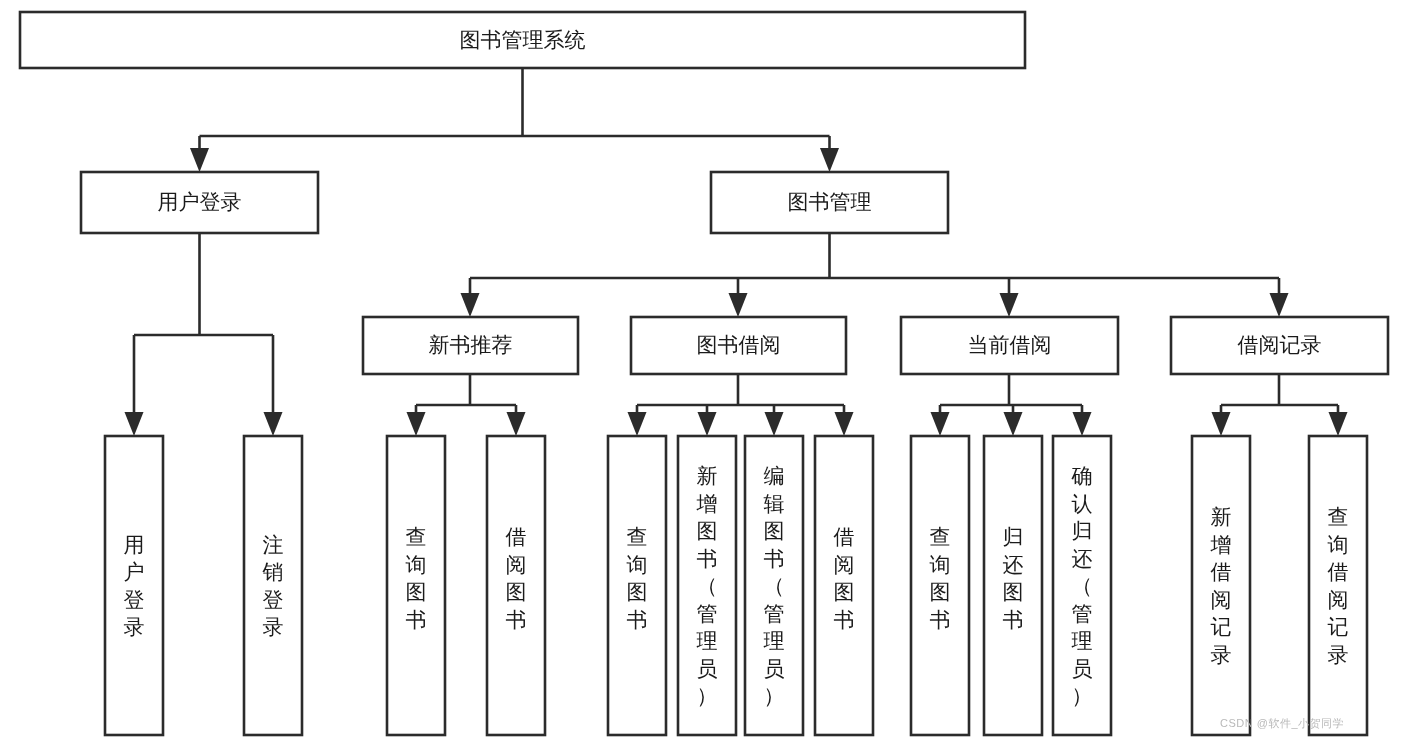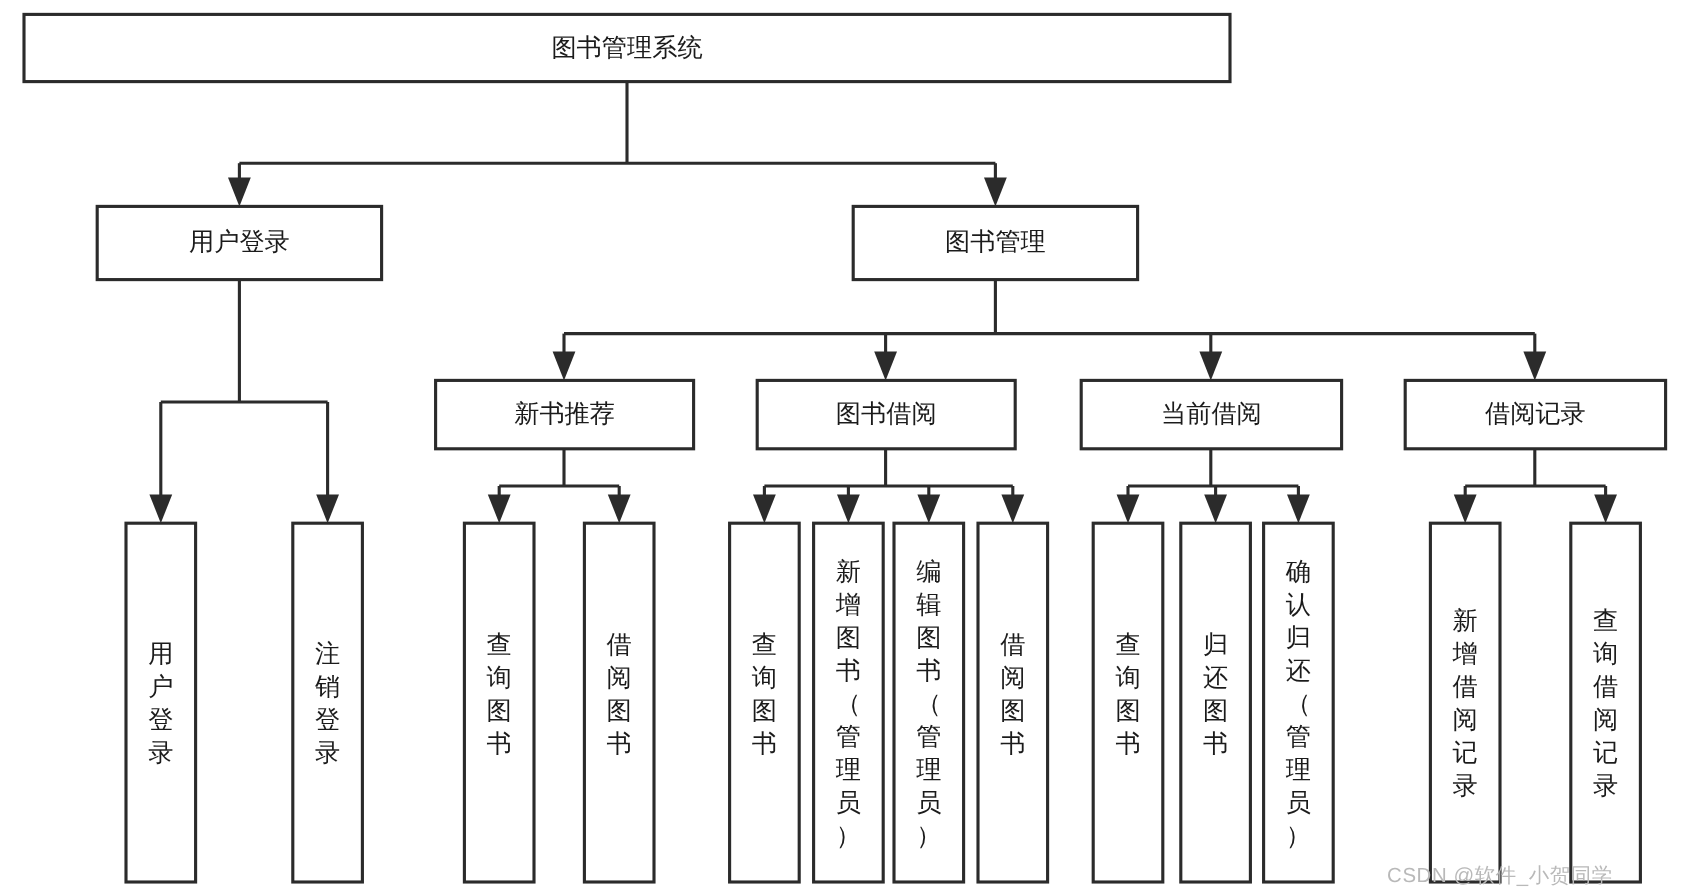--- a/index.html
+++ b/index.html
@@ -51,23 +51,23 @@
     fill: none;
     stroke-linecap: butt;
   }
   .arrow-head {
     fill: #2b2b2b;
     stroke: none;
   }
   .watermark {
     position: absolute;
     right: 10px;
-    bottom: 6px;
-    font-family: "Liberation Sans", "DejaVu Sans", sans-serif;
-    font-size: 17px;
+    bottom: 16px;
+    font-family: "Liberation Sans", "DejaVu Sans", sans-serif;
+    font-size: 11px;
     color: #b9b9b9;
     white-space: nowrap;
     letter-spacing: 0.5px;
     user-select: none;
   }
 </style>
 </head>
 <body>
 
 <div id="diagram-root">

